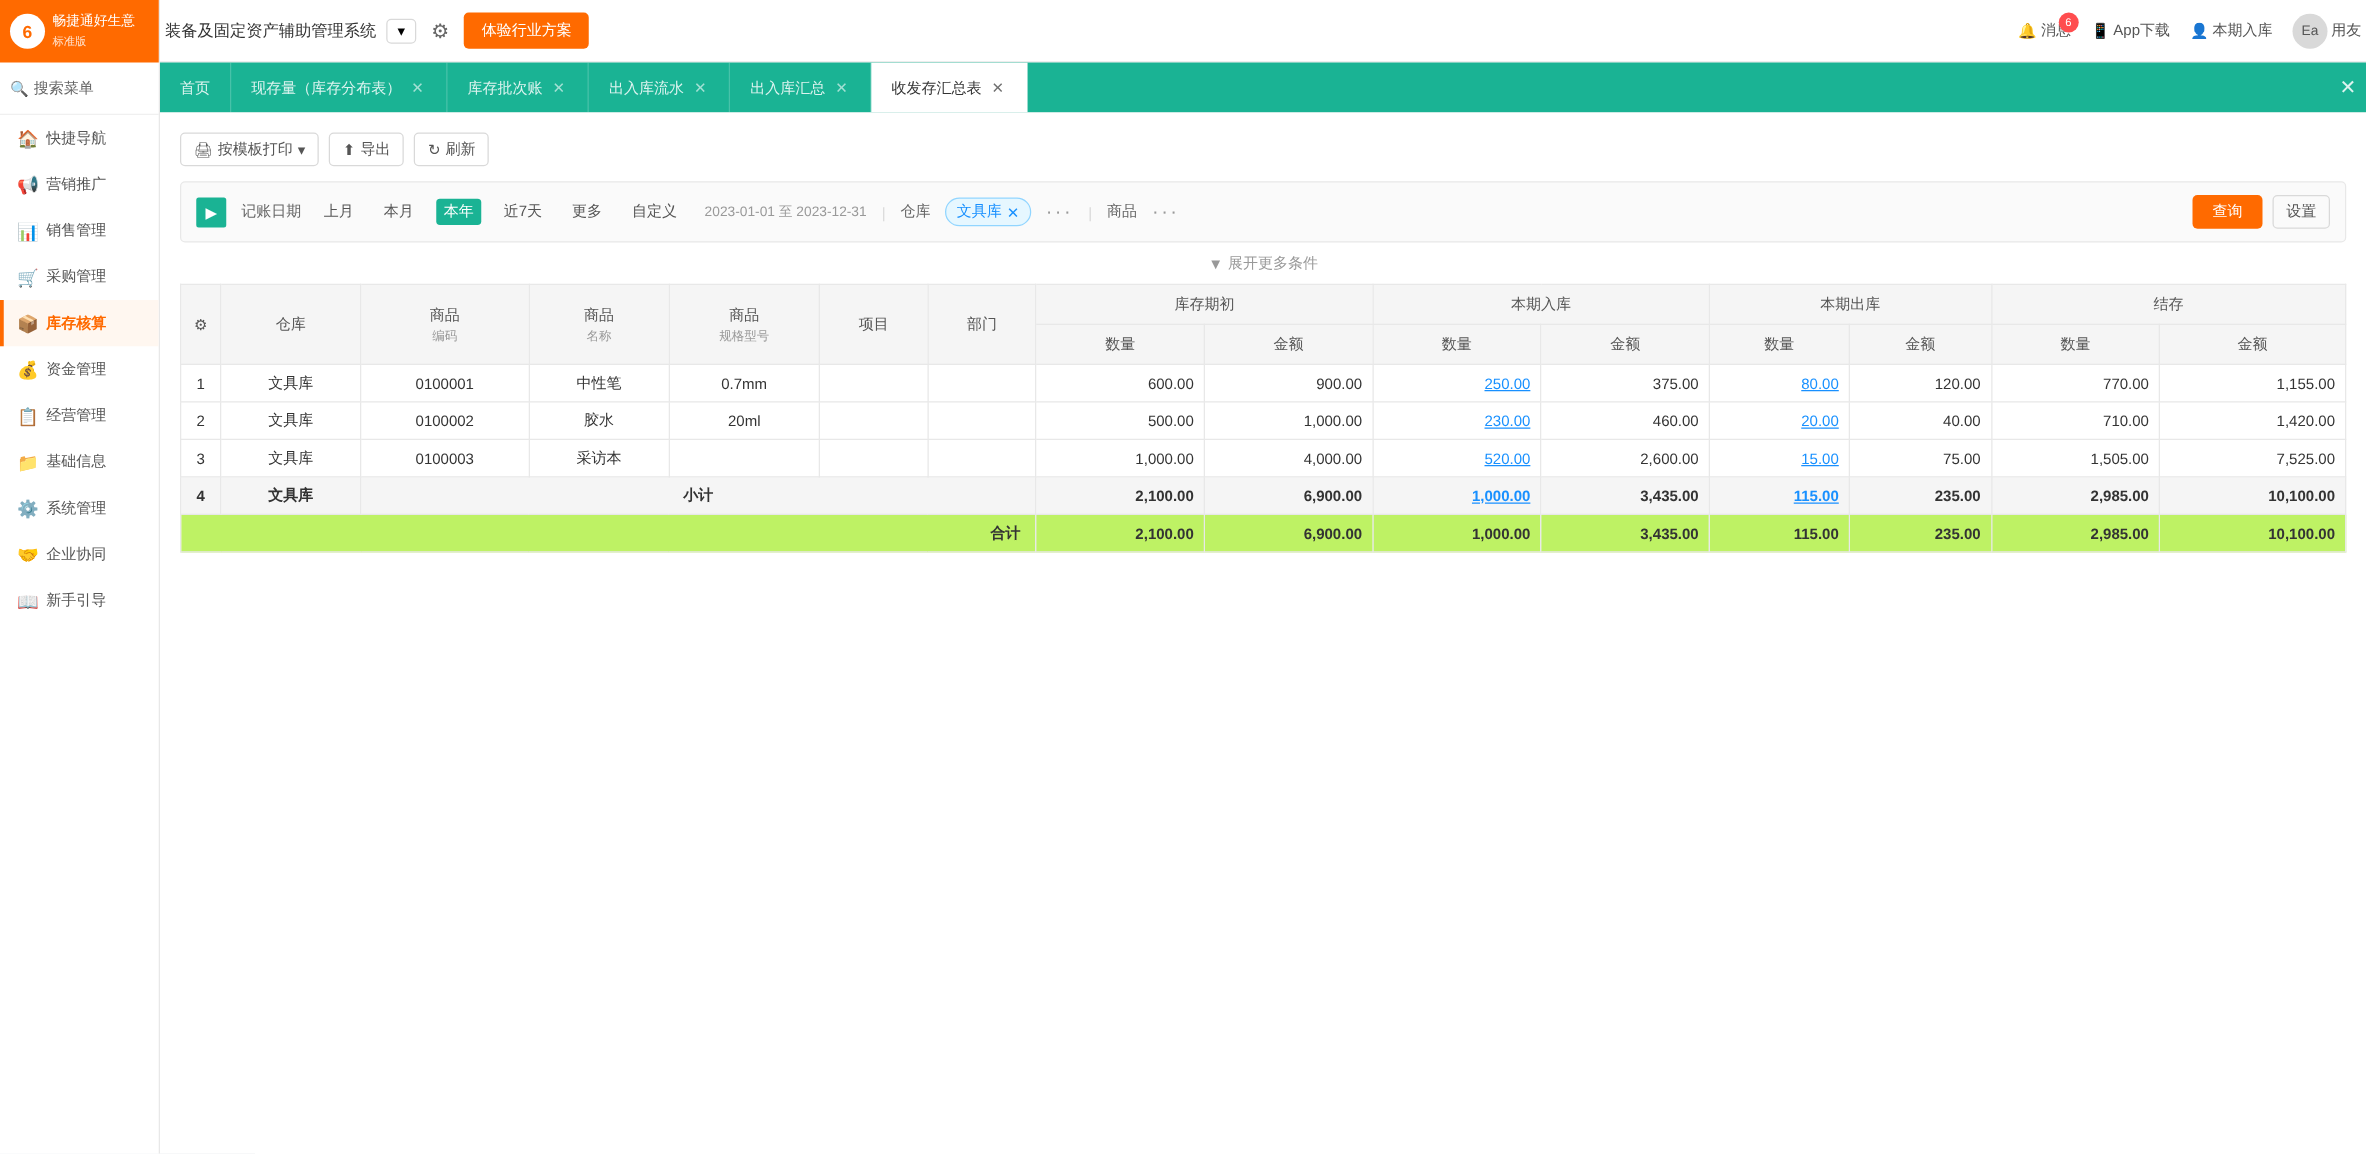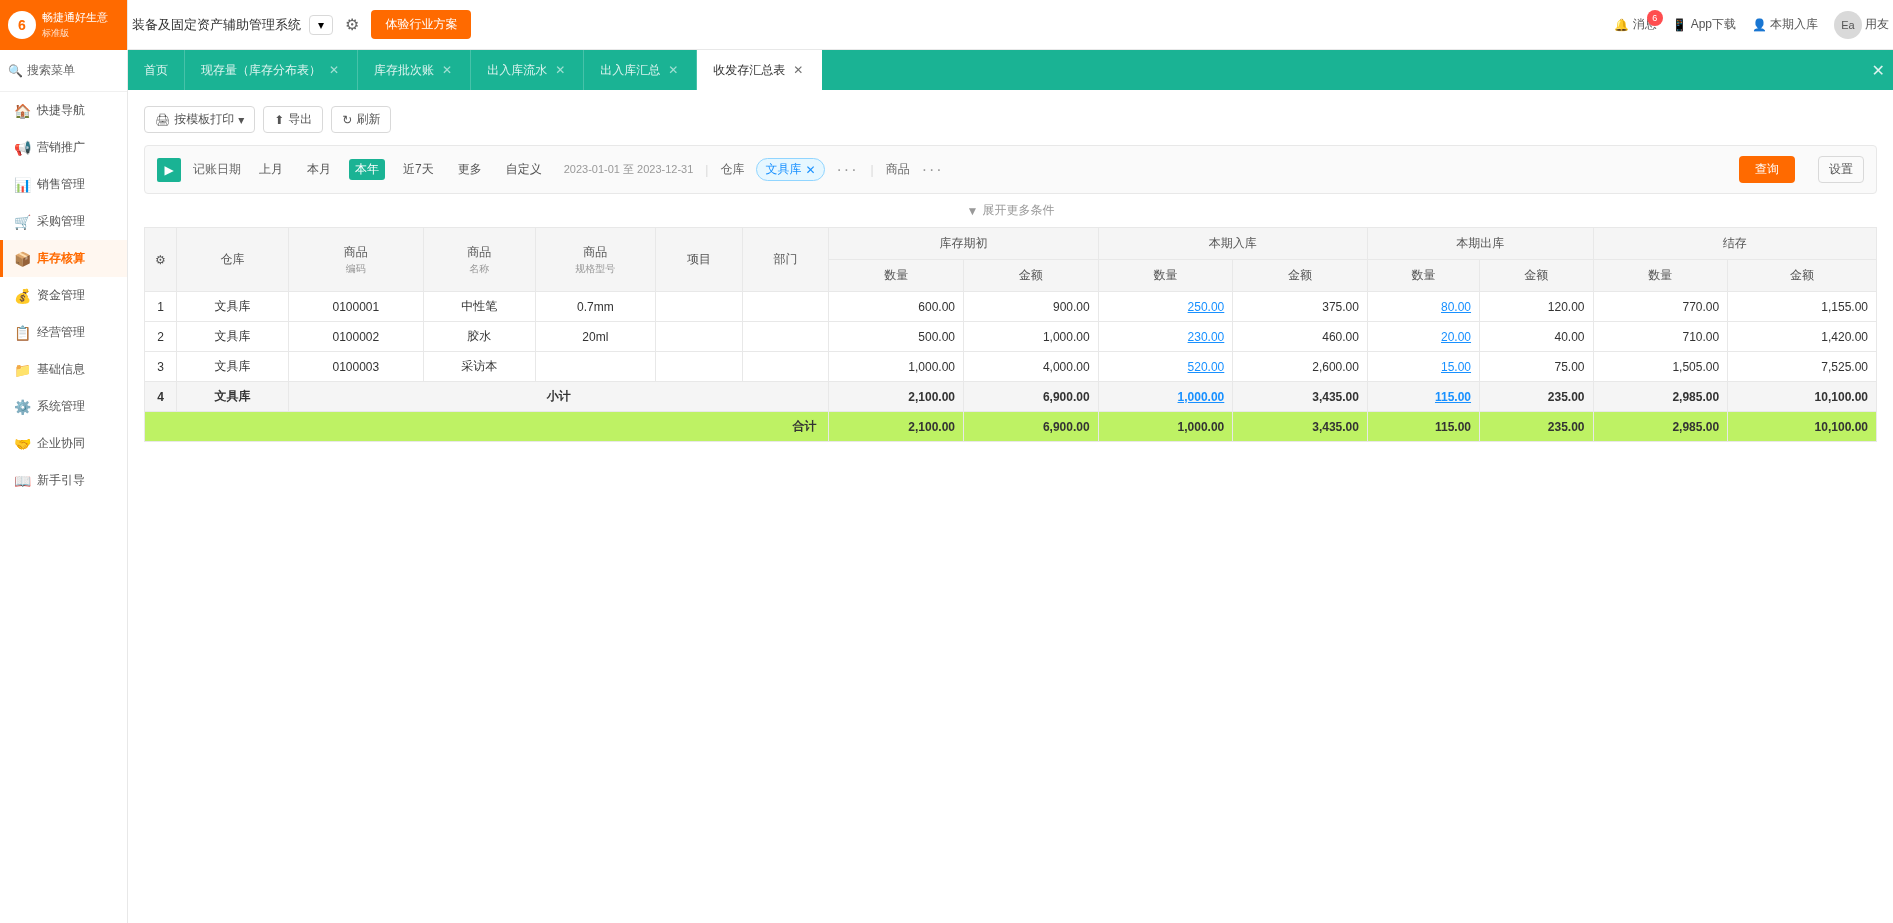--- a/index.html
+++ b/index.html
@@ -250,21 +250,21 @@
           <span class="filter-divider">|</span>
           <span class="filter-label">仓库</span>
           <div class="warehouse-tag">
             <span>文具库</span>
             <button class="warehouse-tag-close">✕</button>
           </div>
           <button class="filter-ellipsis">···</button>
           <span class="filter-divider">|</span>
           <span class="filter-label">商品</span>
           <button class="filter-ellipsis">···</button>
-          <div style="margin-left:auto; display:flex; gap:23px;">
+          <div style="margin-left:auto; display:flex; gap:8px;">
             <button class="query-btn">查询</button>
             <button class="settings-btn">设置</button>
           </div>
         </div>
 
         <div class="expand-more">
           <button class="expand-btn">
             <span>▼</span>
             <span>展开更多条件</span>
           </button>

